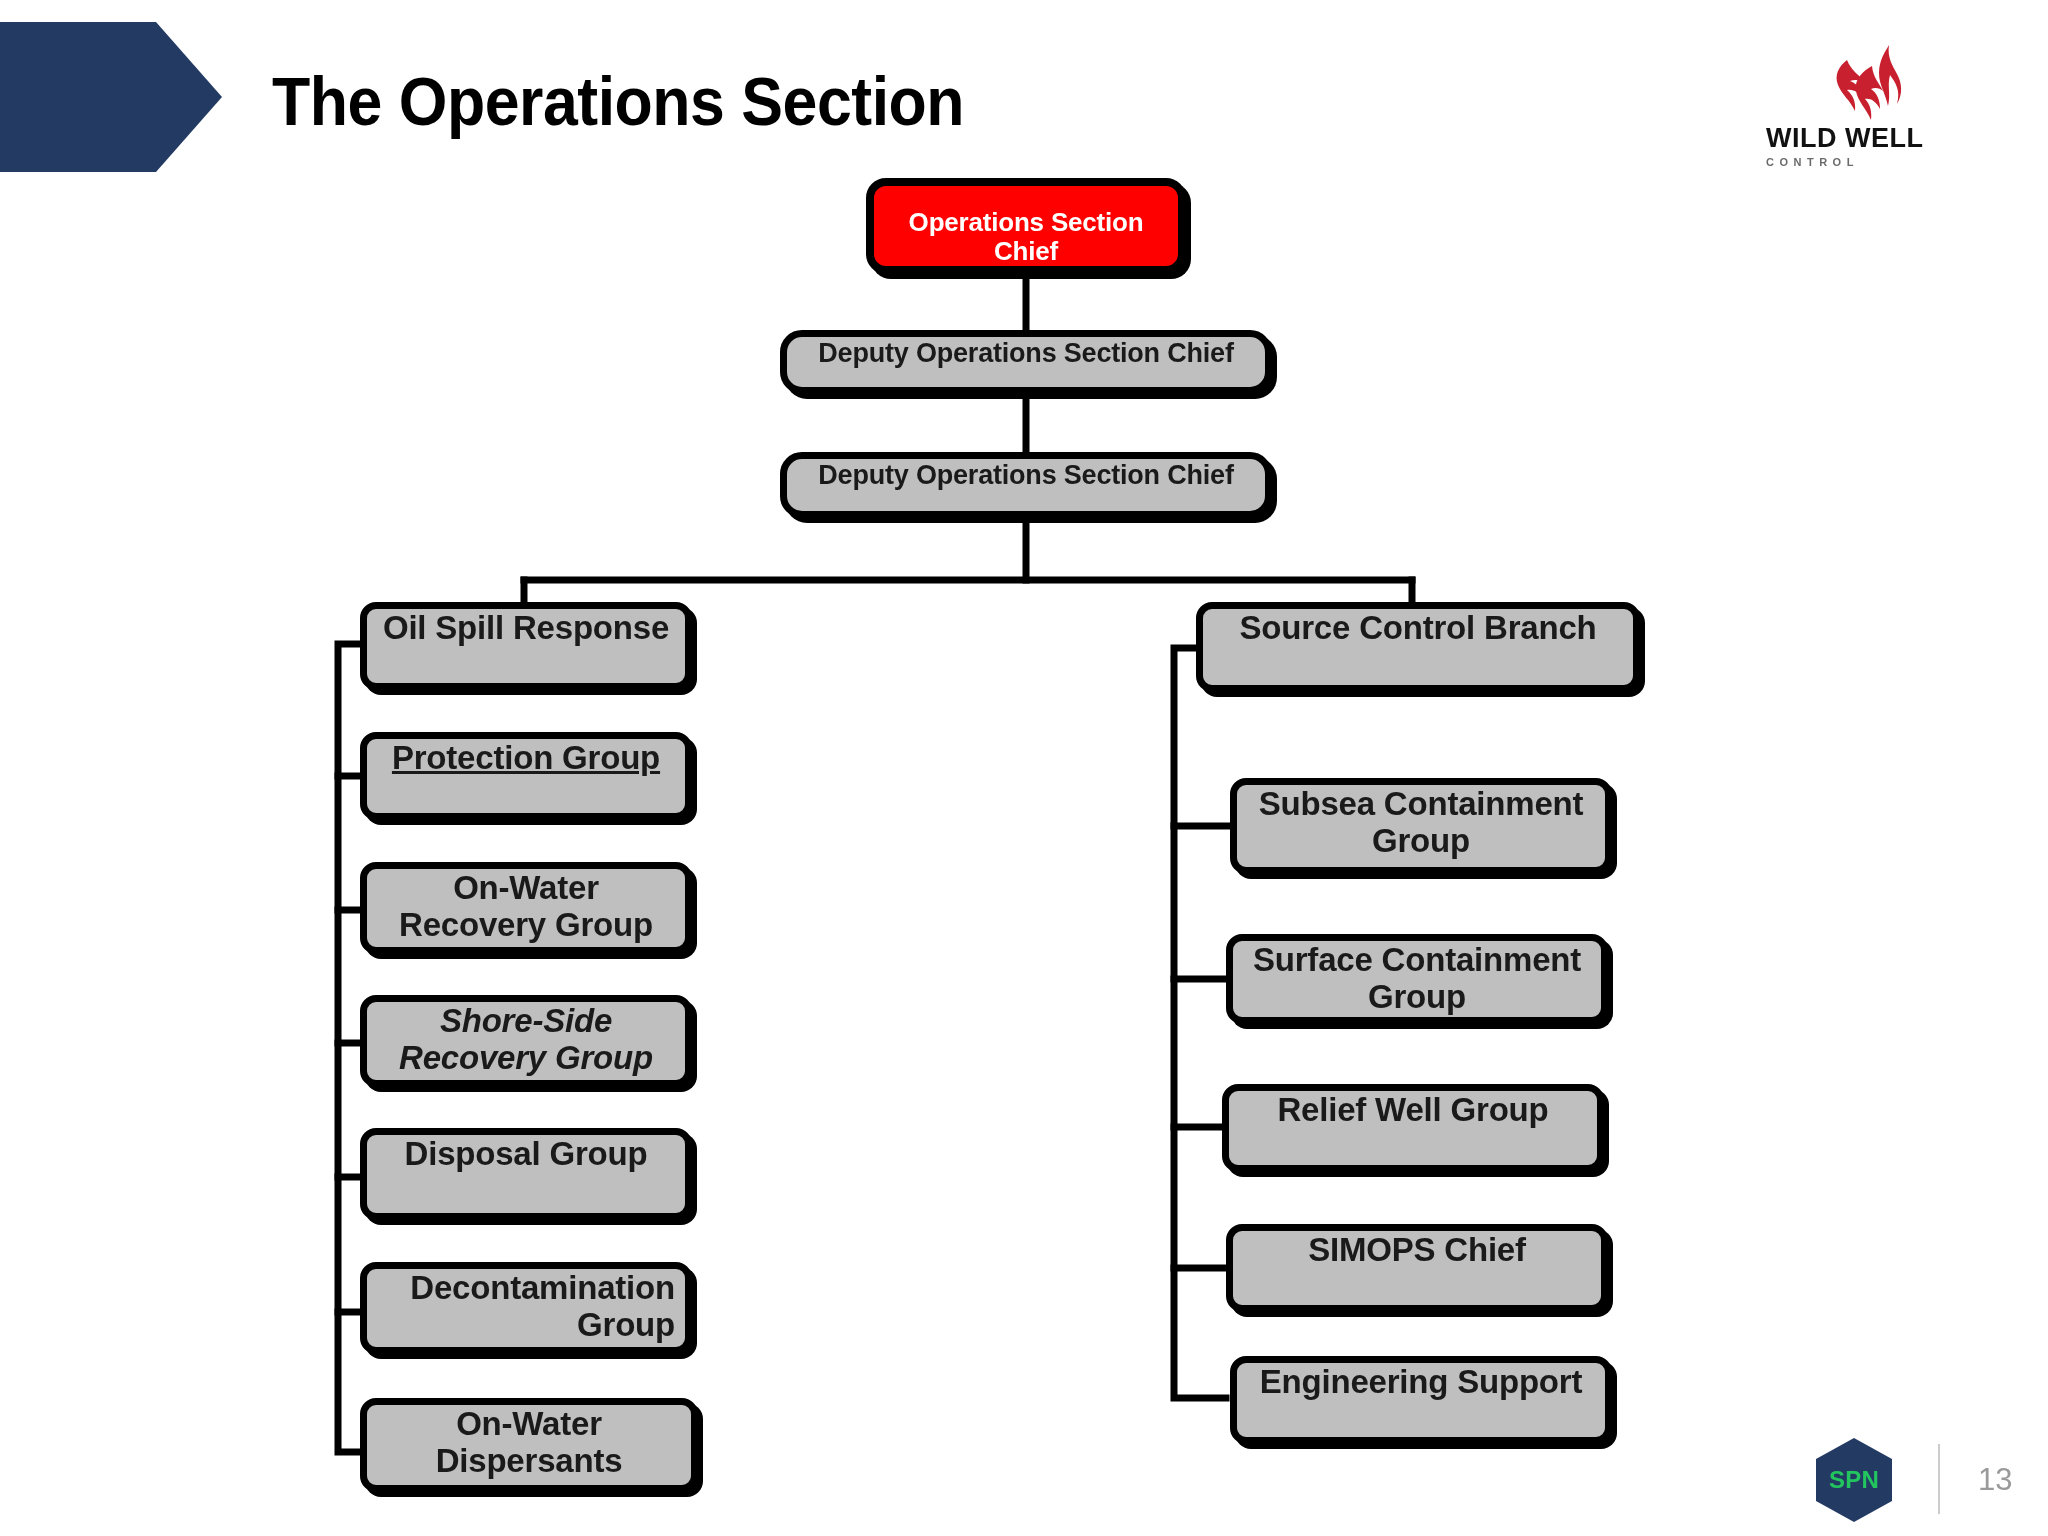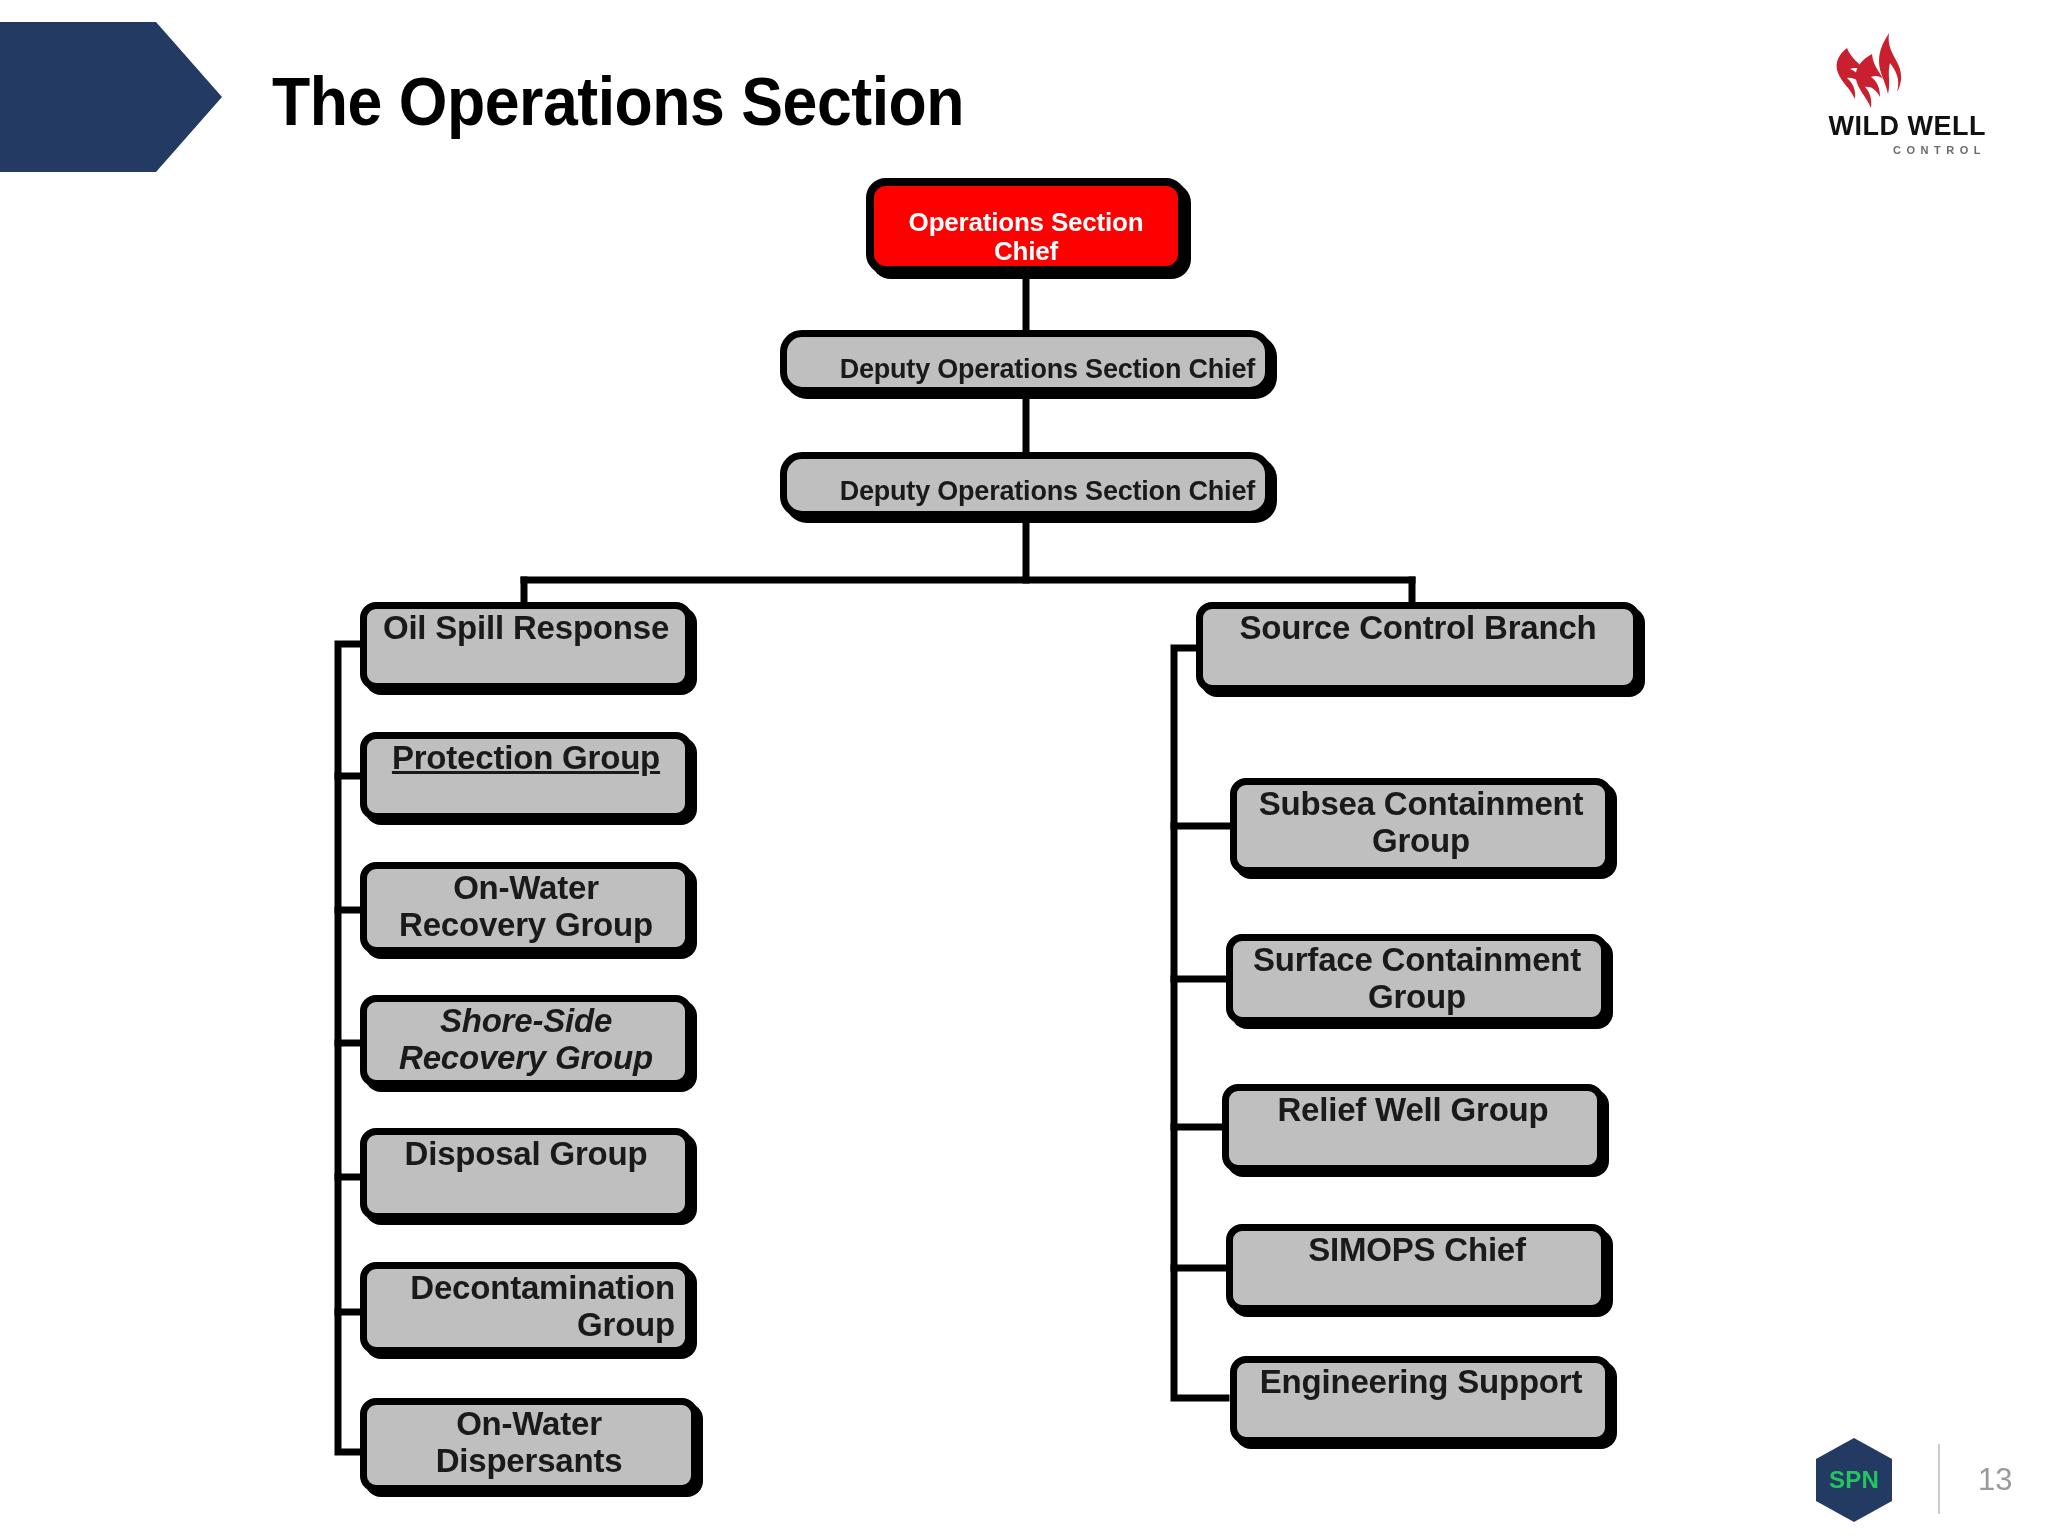--- a/index.html
+++ b/index.html
@@ -37,24 +37,24 @@
     font-family: "Liberation Sans Narrow", "Liberation Sans", sans-serif;
     transform: scaleX(0.92);
     transform-origin: left center;
     white-space: nowrap;
   }
 
   
   #brand-logo {
     position: absolute;
     right: 62px;
-    top: 32px;
+    top: 44px;
     width: 220px;
     height: 118px;
-    text-align: right;
+    text-align: left;
   }
   #brand-flame-icon { display:block; margin: 0 auto; }
   #brand-wordmark {
     font-size: 27px;
     font-weight: 700;
     letter-spacing: 0.5px;
     color: #111111;
     line-height: 1;
     margin-top: 1px;
     white-space: nowrap;
@@ -104,23 +104,22 @@
   .node.root {
     background: #FF0000;
     color: #ffffff;
     border-width: 8px;
     border-radius: 20px;
     font-size: 26px;
     padding-top: 22px;
   }
   .node.deputy {
     border-radius: 22px;
-    padding-top: 17px;
+    padding-top: 1px;
     font-size: 27px;
-    text-align: right;
   }
 
   
   #footer-spn-logo {
     position: absolute;
     left: 1816px;
     top: 1438px;
     width: 76px;
     height: 84px;
     background: #233A63;

